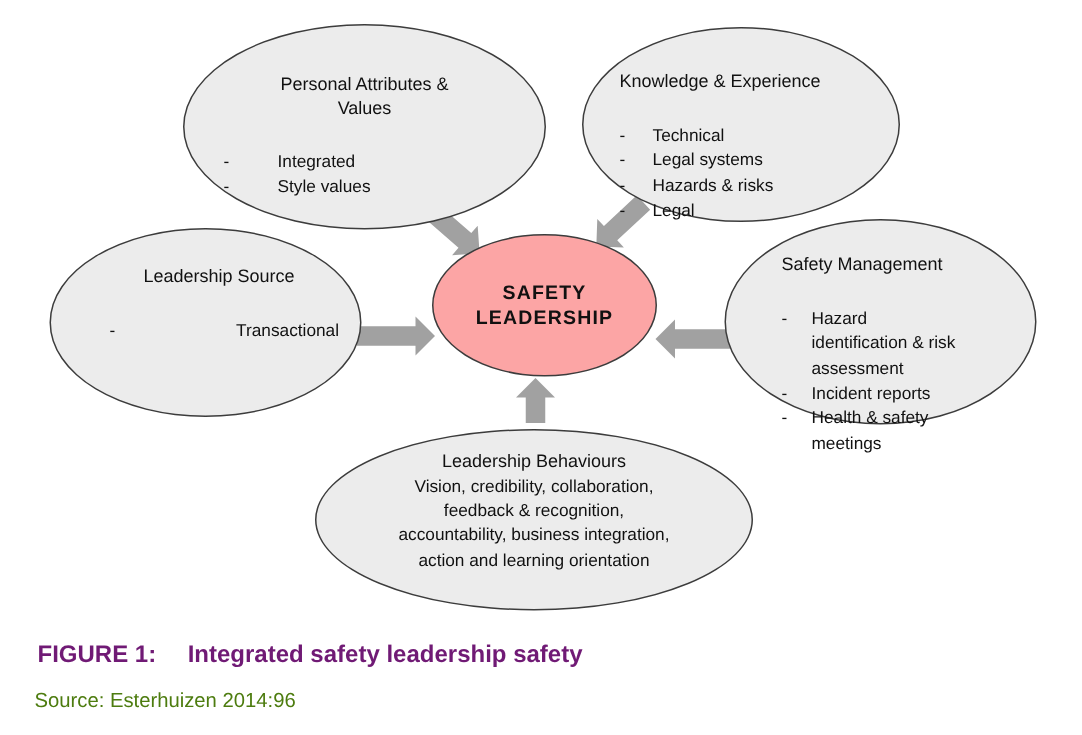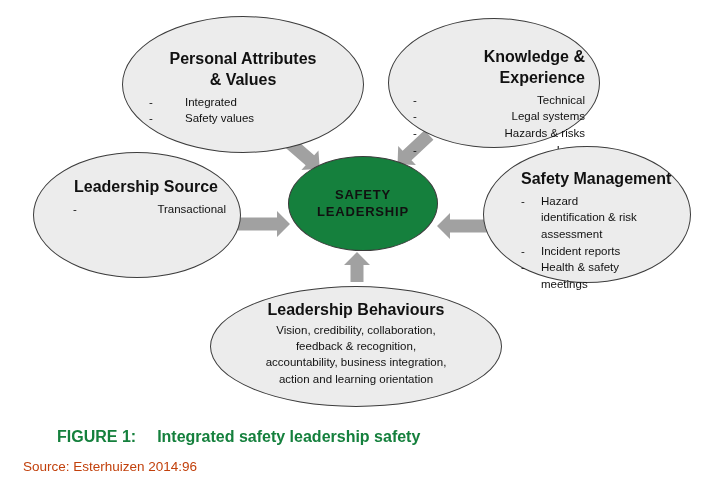--- a/index.html
+++ b/index.html
@@ -6,50 +6,50 @@
   .canvas{
     position:relative;width:721px;height:490px;background:#ffffff;overflow:hidden;
     font-family:"Liberation Sans","DejaVu Sans",sans-serif;color:#111111;
   }
   .arrows{position:absolute;left:0;top:0;z-index:1;}
   .node{
     position:absolute;z-index:2;border-radius:50%;
     background:#ececec;border:1.4px solid #3c3c3c;box-sizing:border-box;
   }
   #node-personal   {left:122px;top:16px; width:242px;height:137px;}
-  #node-knowledge  {left:388px;top:18px; width:212px;height:130px;text-align:right;}
+  #node-knowledge  {left:388px;top:18px; width:212px;height:130px;}
   #node-style      {left:33px; top:152px;width:208px;height:126px;}
   #node-management {left:483px;top:146px;width:208px;height:137px;}
   #node-behaviours {left:210px;top:286px;width:292px;height:121px;}
-  #node-center     {left:288px;top:156px;width:150px;height:95px;background:#15803d;}
+  #node-center     {left:288px;top:156px;width:150px;height:95px;background:#fca5a5;}
   .node-inner{position:absolute;}
-  .node-title{font-weight:bold;font-size:16px;line-height:1.3;}
+  .node-title{font-weight:normal;font-size:12px;line-height:1.3;}
   .node-title.center{text-align:center;}
-  .node-list{margin-top:3px;}
+  .node-list{margin-top:20px;}
   .li{position:relative;font-size:11.5px;line-height:1.45;}
   .li::before{content:"-";position:absolute;left:0;top:0;}
   
   .personal-inner  {left:26px;right:26px;top:32px;}
   .personal-inner .node-title{width:150px;margin:0 auto;}
   .personal-inner .li{padding-left:36px;}
   .knowledge-inner {left:24px;right:14px;top:28px;}
   .knowledge-inner .li{padding-left:22px;}
   .style-inner     {left:39px;right:14px;top:24px;}
   .style-inner .node-title{width:146px;text-align:center;}
   .style-inner .li{padding-left:24px;text-align:right;}
   .management-inner{left:37px;right:10px;top:22px;}
   .management-inner .li{padding-left:20px;}
   .management-inner .li span{display:inline-block;max-width:100px;}
   .behaviours-inner{left:40px;right:40px;top:13px;text-align:center;}
   .behaviours-inner .node-body{font-size:11.5px;line-height:1.42;width:192px;margin:1px auto 0;}
   .center-inner{left:0;top:0;width:100%;height:100%;display:flex;align-items:center;justify-content:center;}
   .center-label{font-weight:bold;font-size:13px;letter-spacing:0.8px;text-align:center;width:116px;line-height:1.3;}
   .caption{position:absolute;left:25px;top:428px;z-index:2;display:flex;gap:21px;
-           font-size:16px;font-weight:bold;color:#15803d;margin-left:32px;}
-  .source{position:absolute;left:23px;top:459px;z-index:2;font-size:13.5px;color:#c2410c;}
+           font-size:16px;font-weight:bold;color:#701a75;}
+  .source{position:absolute;left:23px;top:459px;z-index:2;font-size:13.5px;color:#4d7c0f;}
 </style>
 </head>
 <body>
 
 <div class="canvas">
 
   <svg class="arrows" width="721" height="490" viewBox="0 0 721 490" aria-hidden="true">
     <g transform="translate(282,136) rotate(41)">
       <path d="M0,-6.5 L37,-6.5 L37,-13 L50,0 L37,13 L37,6.5 L0,6.5 Z" fill="#a1a1a1"></path>
     </g>
@@ -65,21 +65,21 @@
     <g transform="translate(357,282) rotate(-90)">
       <path d="M0,-6.5 L17,-6.5 L17,-13 L30,0 L17,13 L17,6.5 L0,6.5 Z" fill="#a1a1a1"></path>
     </g>
   </svg>
 
   <div class="node" id="node-personal">
     <div class="node-inner personal-inner">
       <div class="node-title center">Personal Attributes &amp; Values</div>
       <div class="node-list">
         <div class="li"><span>Integrated</span></div>
-        <div class="li"><span>Safety values</span></div>
+        <div class="li"><span>Style values</span></div>
       </div>
     </div>
   </div>
 
   <div class="node" id="node-knowledge">
     <div class="node-inner knowledge-inner">
       <div class="node-title">Knowledge &amp; Experience</div>
       <div class="node-list">
         <div class="li"><span>Technical</span></div>
         <div class="li"><span>Legal systems</span></div>

